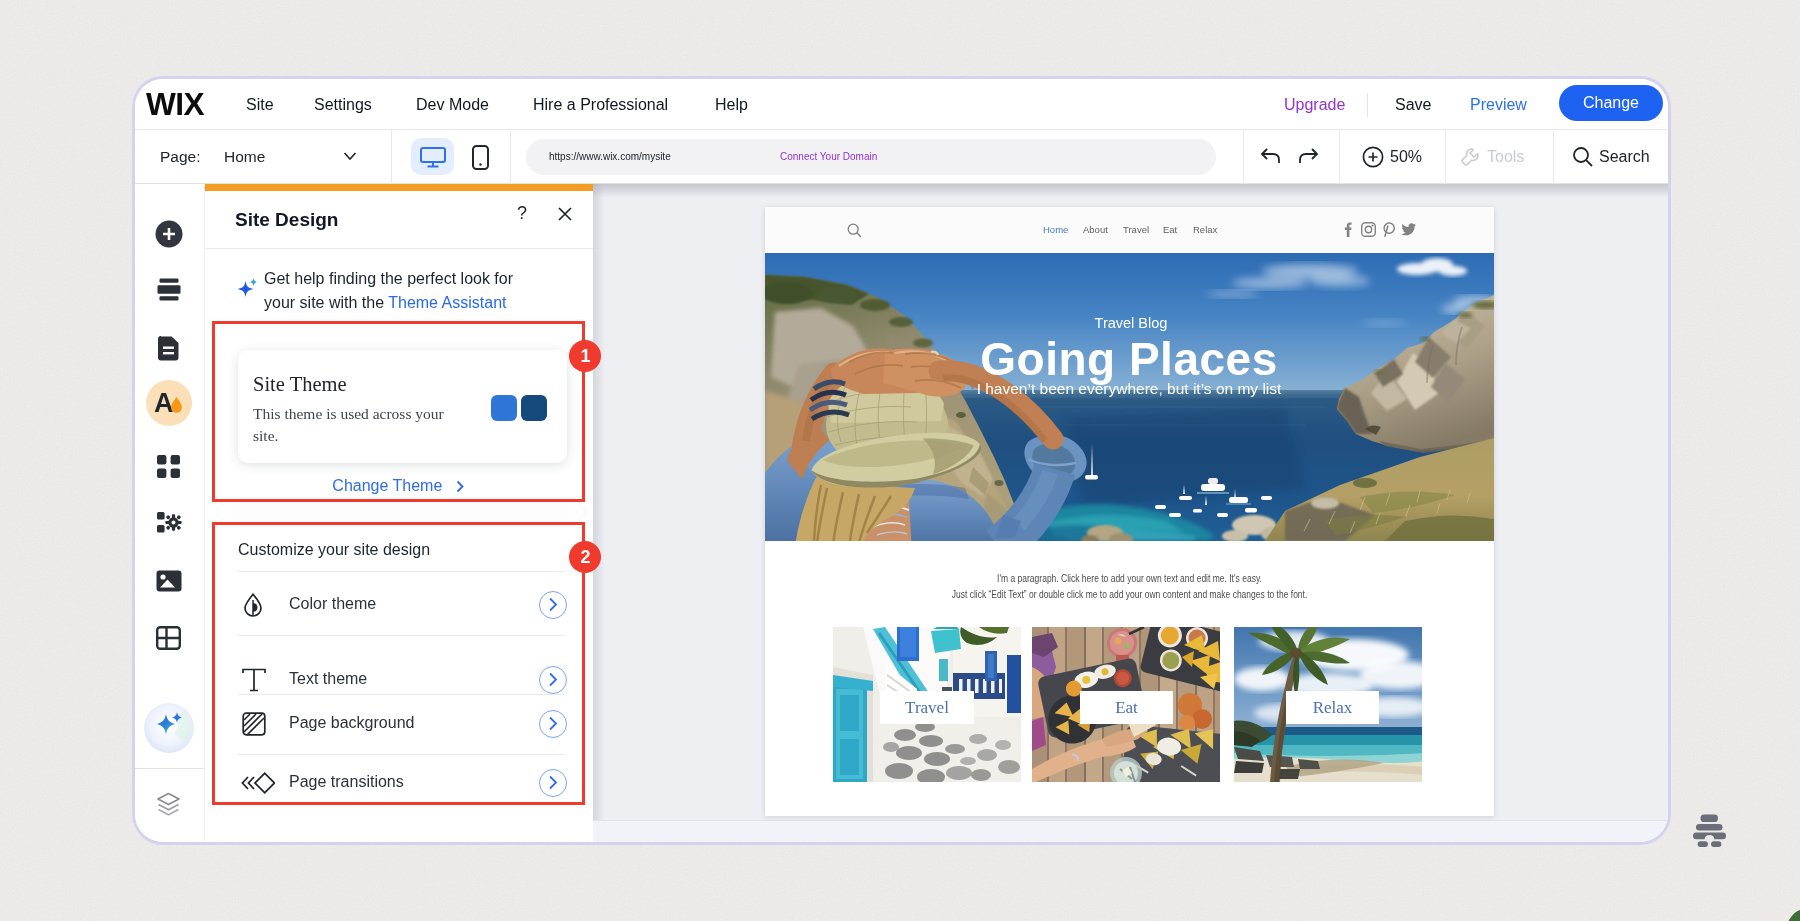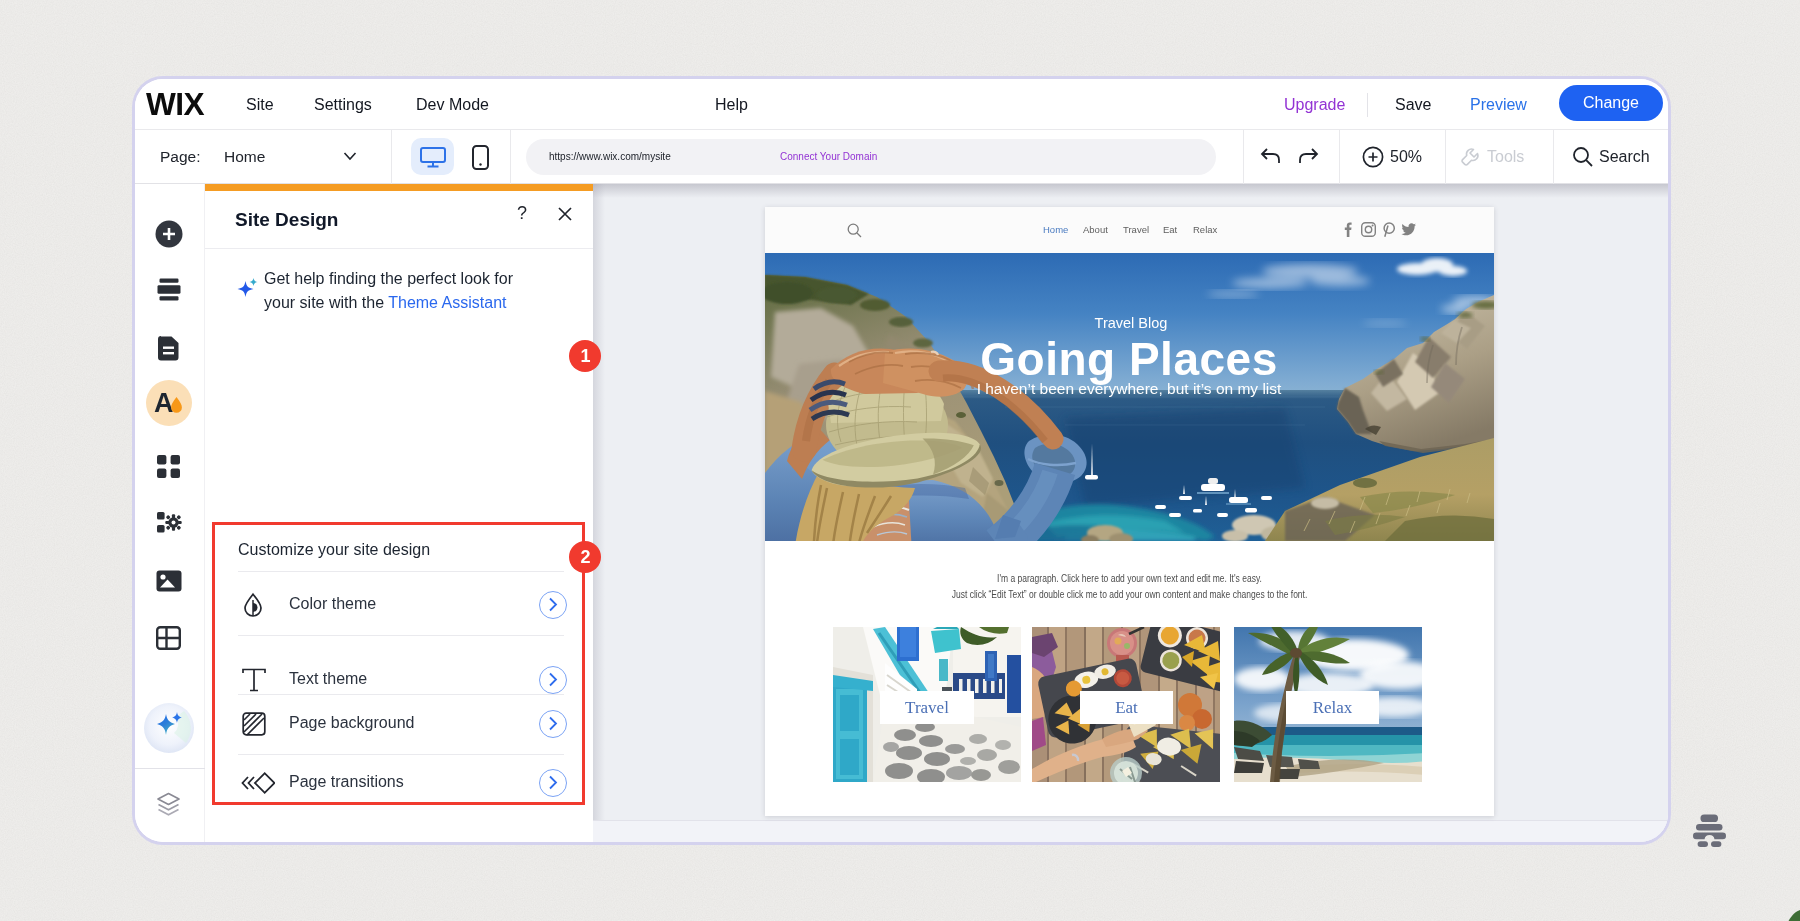--- a/index.html
+++ b/index.html
@@ -79,20 +79,21 @@
 
 <div class="card">
 
   <div class="row1">
     <svg class="wixlogo" width="62" height="37" viewBox="0 0 62 37">
         <text x="0" y="29" font-family="Liberation Sans" font-size="31" font-weight="bold" letter-spacing="-0.5" fill="#0c0c0c" transform="scale(1.02,1)">WIX</text>
       </svg>
     <div class="m1" style="left:111px;">Site</div>
     <div class="m1" style="left:179px;">Settings</div>
     <div class="m1" style="left:281px;">Dev Mode</div>
+    <div class="m1" style="left:398px;">Hire a Professional</div>
     <div class="m1" style="left:580px;">Help</div>
     <div class="m1 upg" style="left:1149px;">Upgrade</div>
     <div class="sep1" style="left:1232px;"></div>
     <div class="m1" style="left:1260px;">Save</div>
     <div class="m1" style="left:1328px; color:#2a72e8;margin-left:7px;">Preview</div>
     <div class="publish">Change</div>
   </div>
 
   <div class="row2">
     <div class="m2" style="left:25px;">Page:</div>
@@ -229,20 +230,31 @@
     <svg style="position:absolute; left:352px; top:15px;" width="16" height="16" viewBox="0 0 16 16">
         <path d="M2 2 L14 14 M14 2 L2 14" stroke="#20242c" stroke-width="1.7"></path>
       </svg>
     <div class="phead-div"></div>
     <svg style="position:absolute; left:32px; top:86px;" width="22" height="22" viewBox="0 0 22 22">
         <path d="M8.5 4 C9.5 9.4 11.1 11 16.5 12 C11.1 13 9.5 14.6 8.5 20 C7.5 14.6 5.9 13 0.5 12 C5.9 11 7.5 9.4 8.5 4 z" fill="#2258e8"></path>
         <path d="M16.5 1 C16.9 3.4 18 4.5 20.5 5 C18 5.5 16.9 6.6 16.5 9 C16.1 6.6 15 5.5 12.5 5 C15 4.5 16.1 3.4 16.5 1 z" fill="#35aacc"></path>
       </svg>
     <div class="helptxt">Get help finding the perfect look for<br>your site with the <span class="blue">Theme Assistant</span></div>
 
+    <div class="redbox box1">
+      <div class="stcard">
+        <div class="stt">Site Theme</div>
+        <div class="std">This theme is used across your<br>site.</div>
+        <div class="sq" style="left:253px; background:#2f75d8;"></div>
+        <div class="sq" style="left:283px; background:#164a7d;"></div>
+      </div>
+      <div class="changetheme">Change Theme&nbsp;&nbsp;&nbsp;<svg width="8" height="13" viewBox="0 0 8 13" style="vertical-align:-2px;">
+            <path d="M1.5 1.5 L6.5 6.5 L1.5 11.5" stroke="#2f6bea" stroke-width="1.8" fill="none"></path>
+          </svg></div>
+    </div>
     <div class="badge" style="left:364.4px; top:149px;">1</div>
 
     <div class="redbox box2">
       <div class="custitle">Customize your site design</div>
       <div class="rowdiv" style="top:46.3px;"></div>
       <div class="prow" style="top:51px;">
         <svg class="ic" width="24" height="26" viewBox="0 0 24 26">
             <path d="M12 2.2 C17.5 9 20 12.6 20 16 a8 8 0 0 1 -16 0 C4 12.6 6.5 9 12 2.2 z" stroke="#23262e" stroke-width="1.7" fill="none"></path>
             <path d="M12 8 L12 24" stroke="#23262e" stroke-width="1.5"></path>
             <path d="M12 11 a4.5 4.5 0 0 1 0 9 z" fill="#23262e"></path>

